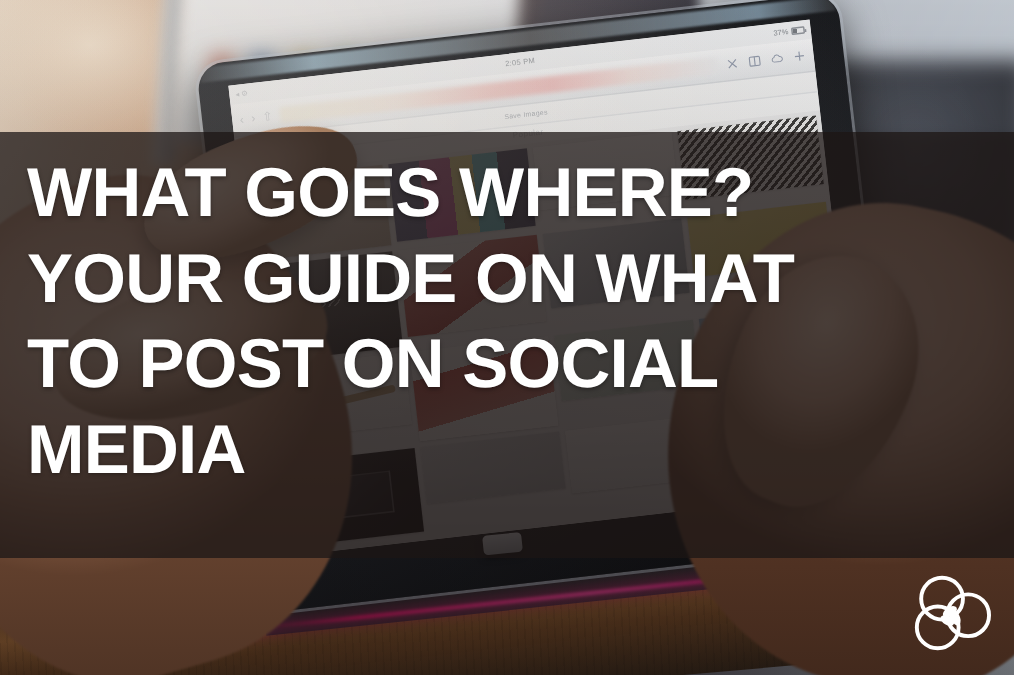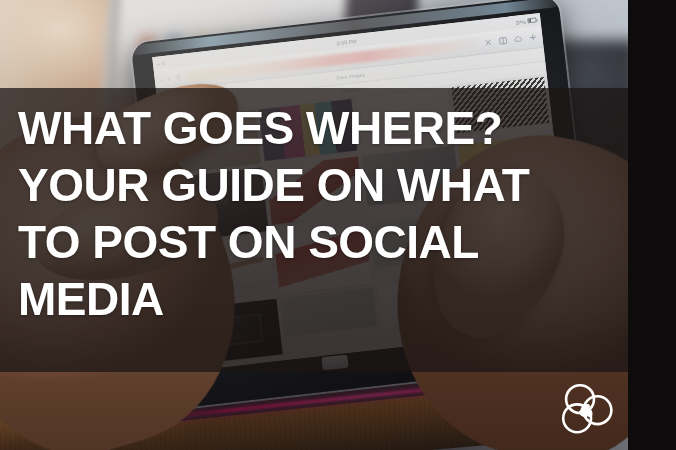--- a/index.html
+++ b/index.html
@@ -6,21 +6,21 @@
   * { margin:0; padding:0; box-sizing:border-box; }
   html,body{
     width:676px; height:450px;
     background:#0d0b0b;
     font-family:"Liberation Sans", sans-serif;
     overflow:hidden;
   }
 
   #stage{
     position:relative;
-    width:628px; height:450px;
+    width:676px; height:450px;
     overflow:hidden;
     background:#2a2320;
   }
 
   
   .photo{ position:absolute; inset:0; overflow:hidden; }
 
   
   .bg-room{
     position:absolute; inset:0;

